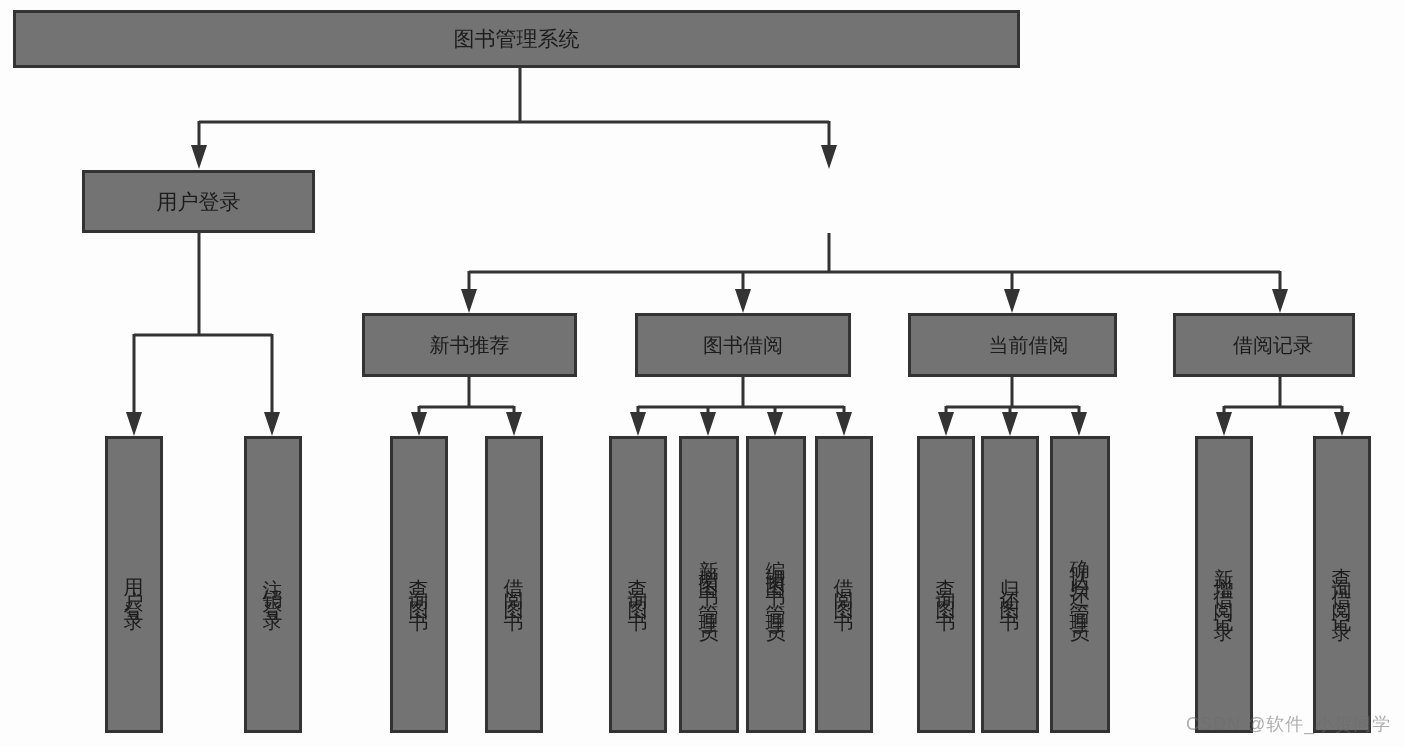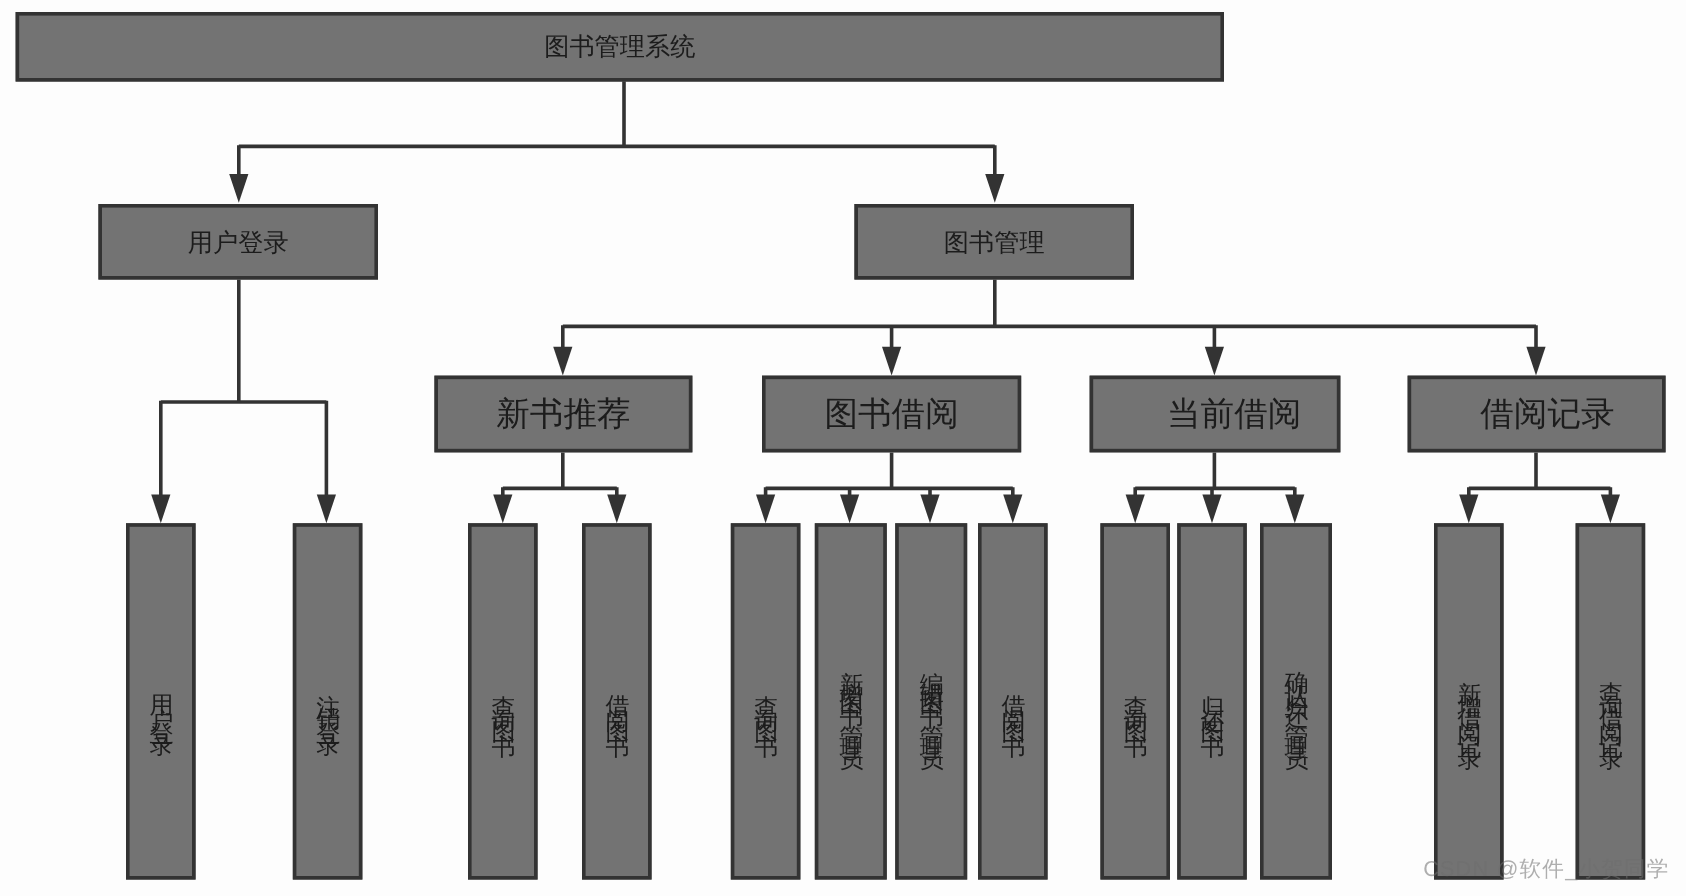--- a/index.html
+++ b/index.html
@@ -8,21 +8,21 @@
     font-family:"Liberation Sans", sans-serif;
   }
   svg.connectors{position:absolute;left:0;top:0;z-index:1;}
   .box{
     position:absolute;box-sizing:border-box;border:3px solid #333333;background:#737373;
     display:flex;align-items:center;justify-content:center;z-index:2;
     color:#1c1c1c;
   }
   .root{left:13px;top:10px;width:1007px;height:58px;font-size:21px;}
   .lvl2{top:170px;width:233px;height:63px;font-size:21px;}
-  .lvl3{top:313px;height:64px;font-size:28px;justify-content:center;}
+  .lvl3{top:313px;height:64px;font-size:20px;justify-content:center;}
   .leaf{top:436px;width:58px;height:297px;}
   .leaf span{
     writing-mode:vertical-rl;text-orientation:mixed;
     font-size:20px;letter-spacing:11px;line-height:1;white-space:nowrap;
   }
   .leaf.long span{letter-spacing:9px;}
   .watermark{
     position:absolute;left:1186px;top:712px;z-index:3;
     font-size:18px;color:rgba(110,110,110,0.55);letter-spacing:1px;white-space:nowrap;
   }
@@ -82,34 +82,31 @@
     </g>
   </svg>
 
   <div class="box root">
     <span>图书管理系统</span>
   </div>
 
   <div class="box lvl2" style="left:82px;">
     <span>用户登录</span>
   </div>
-  <div class="box lvl2" style="left:712px;">
-    <span>图书管理</span>
-  </div>
 
   <div class="box lvl3" style="left:362px;width:215px;">
     <span>新书推荐</span>
   </div>
   <div class="box lvl3" style="left:635px;width:216px;">
     <span>图书借阅</span>
   </div>
   <div class="box lvl3" style="left:908px;width:209px;padding-left:32px;">
     <span>当前借阅</span>
   </div>
-  <div class="box lvl3" style="left:1173px;width:215px;padding-left:18px;">
+  <div class="box lvl3" style="left:1173px;width:182px;padding-left:18px;">
     <span>借阅记录</span>
   </div>
 
   <div class="box leaf" style="left:105px;">
     <span>用户登录</span>
   </div>
   <div class="box leaf" style="left:244px;">
     <span>注销登录</span>
   </div>
   <div class="box leaf" style="left:390px;">

